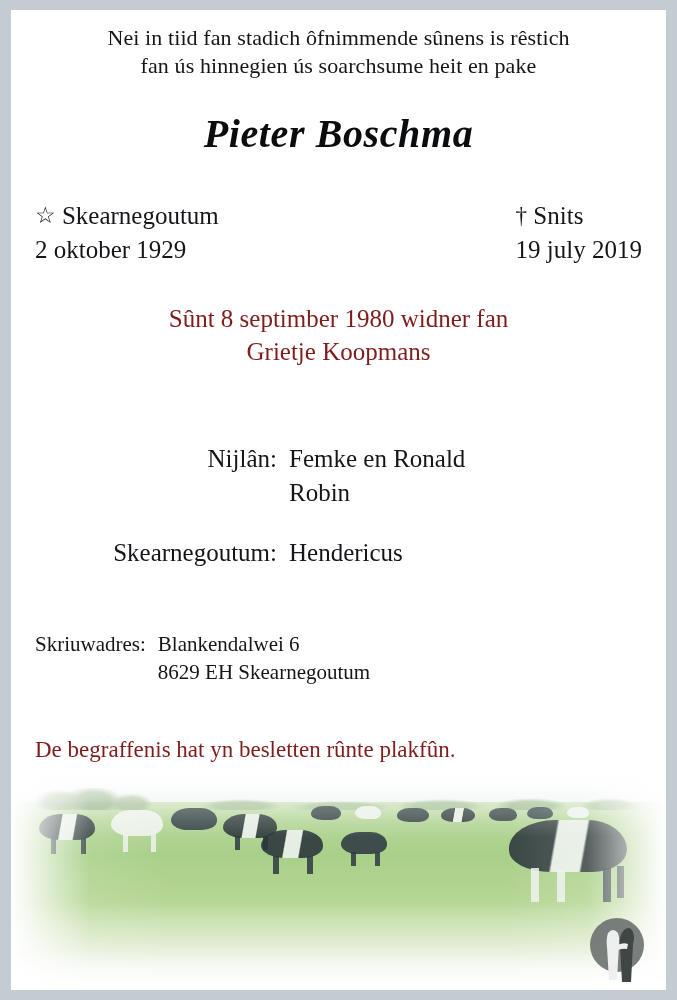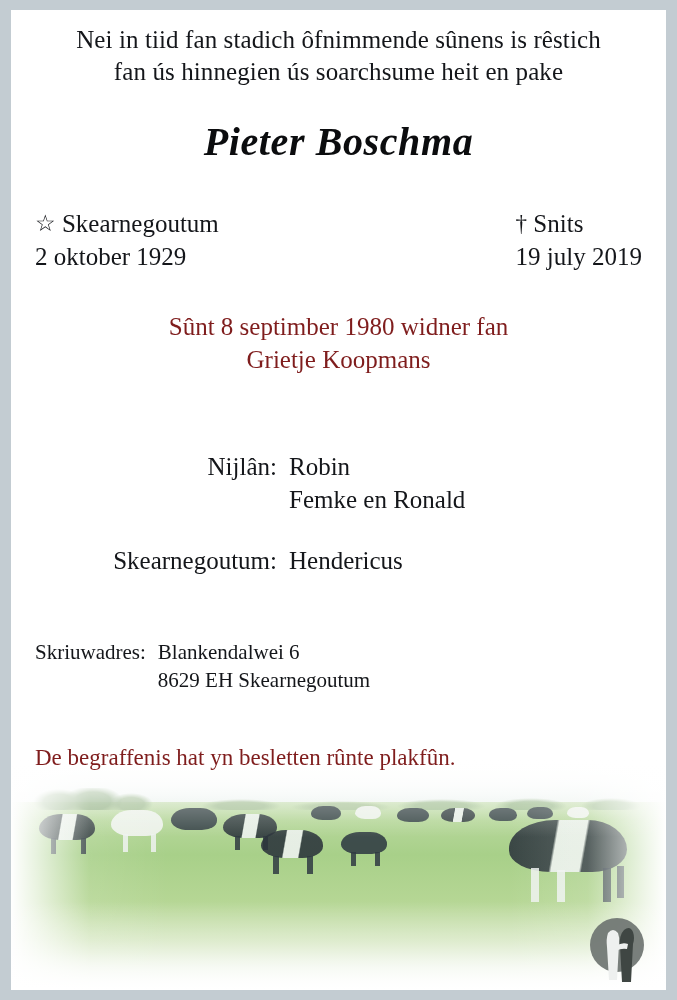--- a/index.html
+++ b/index.html
@@ -99,21 +99,21 @@
   }
 
   
   .content {
     position: absolute;
     inset: 0;
     padding: 0 18px;
   }
   .intro {
     text-align: center;
-    font-size: 25px;
+    font-size: 22px;
     line-height: 1.28;
     color: #14161a;
     margin-top: 14px;
     letter-spacing: .1px;
   }
   .intro div { white-space: nowrap; }
 
   .name {
     text-align: center;
     font-size: 40px;
@@ -285,22 +285,22 @@
 
       <div class="married">
         <div>Sûnt 8 septimber 1980 widner fan</div>
         <div>Grietje Koopmans</div>
       </div>
 
       <div class="family">
         <div class="fam-row">
           <div class="fam-label">Nijlân:</div>
           <div class="fam-names">
+            <div>Femke en Ronald</div>
             <div>Robin</div>
-            <div>Femke en Ronald</div>
           </div>
         </div>
         <div class="fam-row">
           <div class="fam-label">Skearnegoutum:</div>
           <div class="fam-names">
             <div>Hendericus</div>
           </div>
         </div>
       </div>
 

